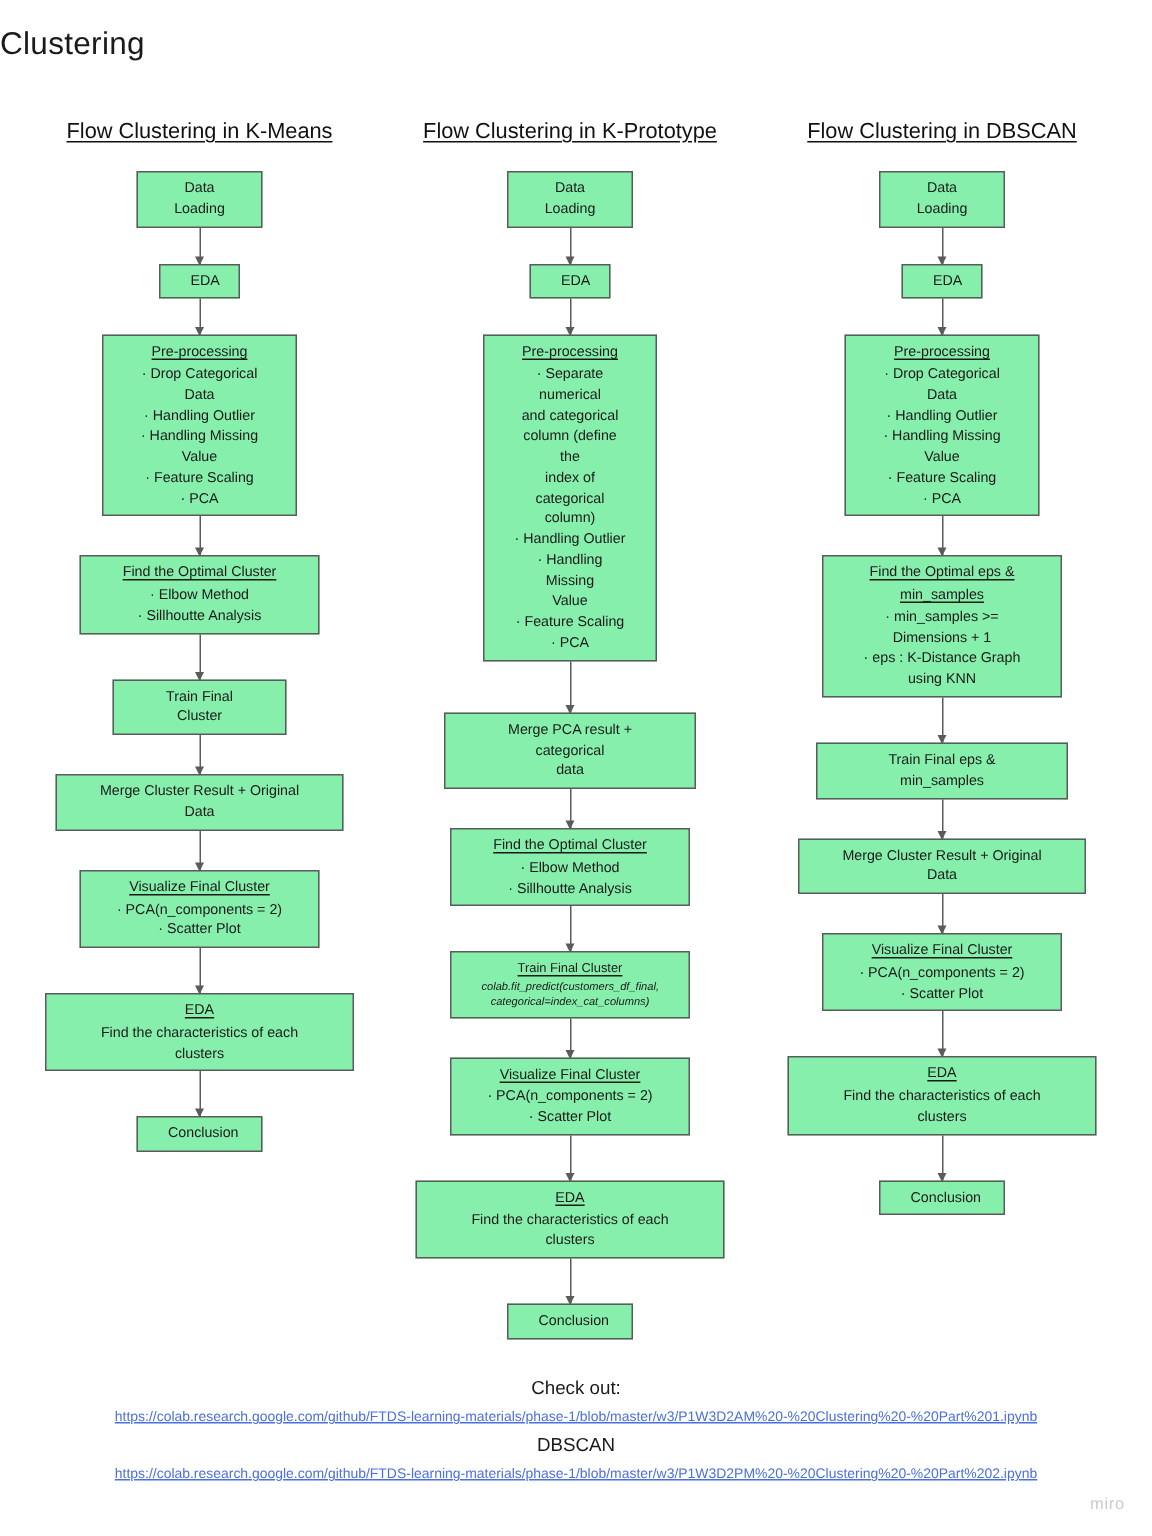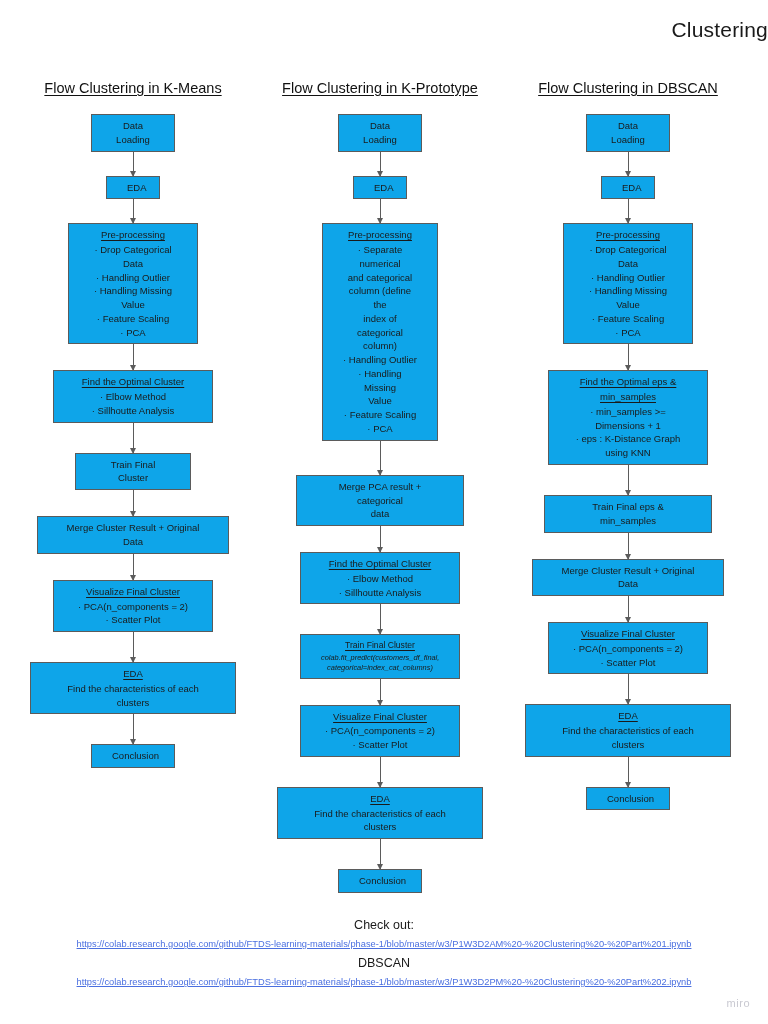--- a/index.html
+++ b/index.html
@@ -15,21 +15,21 @@
     color: #1a1a1a;
     overflow: hidden;
   }
 
   
   #page-title {
     position: absolute;
     top: 18px;
     left: 0;
     width: 768px;
-    text-align: right;
+    text-align: left;
     font-size: 21px;
     font-weight: 400;
     color: #1a1a1a;
     letter-spacing: 0.2px;
   }
 
   
   .column {
     position: absolute;
     top: 80px;
@@ -50,21 +50,21 @@
   }
 
   
   .flow {
     display: flex;
     flex-direction: column;
     align-items: center;
   }
   .node {
     border: 1px solid #5b5b5b;
-    background: #0ea5e9;
+    background: #86efac;
     box-sizing: border-box;
     padding: 4px 20px;
     text-align: center;
     font-size: 9.5px;
     line-height: 1.45;
     color: #1a1a1a;
   }
   .node .hdr {
     text-decoration: underline;
     text-underline-offset: 1.5px;

